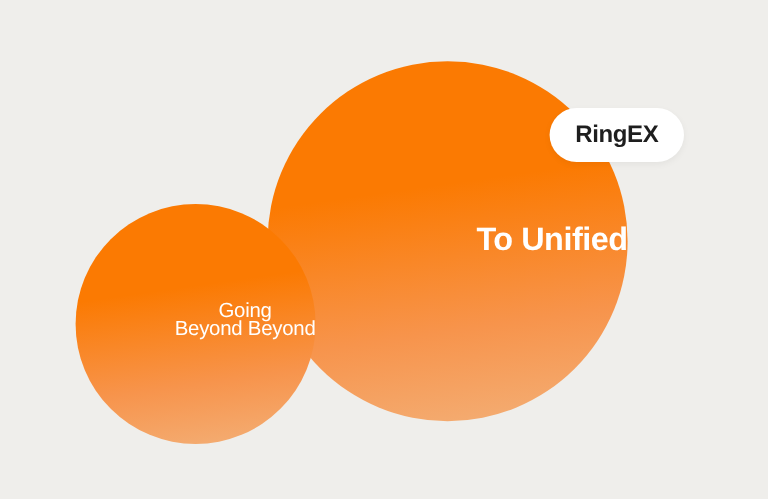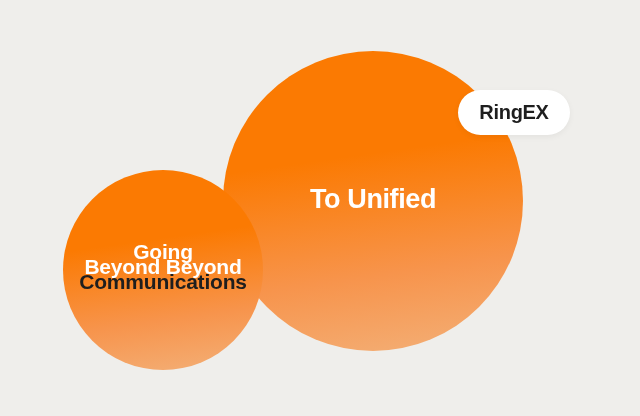--- a/index.html
+++ b/index.html
@@ -12,21 +12,21 @@
     width: 640px;
     height: 416px;
     background: var(--bg, #EFEEEB);
     overflow: hidden;
   }
   .circle {
     position: absolute;
     border-radius: 50%;
     display: flex;
     align-items: center;
-    justify-content: center;
+    justify-content: flex-end;
     background: linear-gradient(
       172deg,
       var(--orange-top, #FB7A02) 0%,
       var(--orange-top, #FB7A02) 36%,
       var(--orange-mid, #F7944C) 72%,
       var(--orange-bottom, #F3B078) 100%
     );
   }
   .circle-large {
     left: 223px;
@@ -43,22 +43,22 @@
   .headline {
     text-align: center;
     font-weight: 700;
     font-size: 27px;
     line-height: 28px;
     letter-spacing: -0.4px;
     margin-top: -4px;
   }
   .subhead {
     text-align: center;
-    font-weight: 700;
-    font-size: 21px;
+    font-weight: 400;
+    font-size: 17px;
     line-height: 15px;
     letter-spacing: -0.2px;
     margin-top: -8px;
   }
   .t-white { color: #FFFFFF; }
   .t-dark  { color: var(--ink, #1E1E1E); }
   .badge {
     position: absolute;
     left: 458px;
     top: 90px;
@@ -86,21 +86,20 @@
   <div class="circle circle-large">
     <div class="headline">
       <div><span class="t-white">To Unified</span></div>
     </div>
   </div>
 
   <div class="circle circle-small">
     <div class="subhead">
       <div><span class="t-white">Going</span></div>
       <div><span class="t-white">Beyond Beyond</span></div>
-      <div><span class="t-dark">Communications</span></div>
     </div>
   </div>
 
   <div class="badge">
     <span>RingEX</span>
   </div>
 
 </div>
 
 </body></html>

